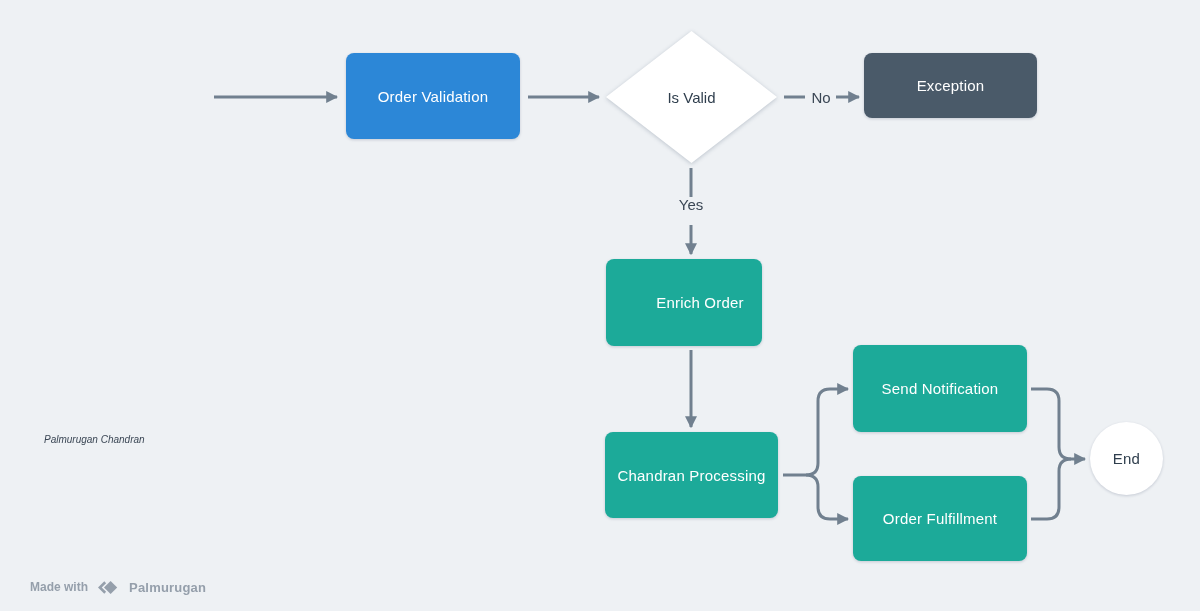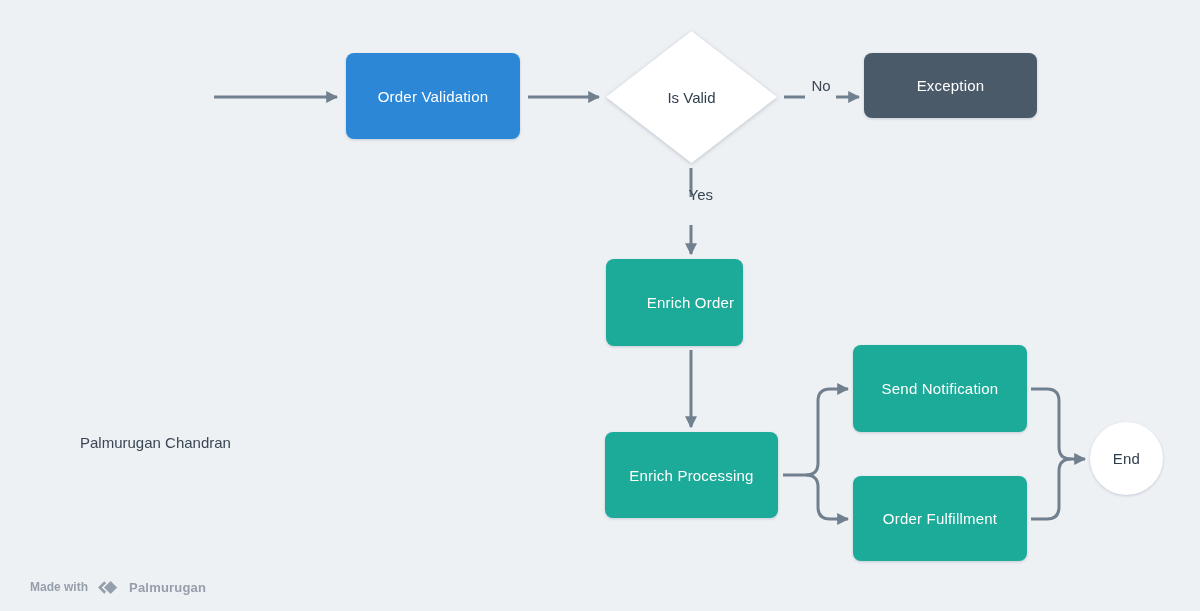--- a/index.html
+++ b/index.html
@@ -22,21 +22,21 @@
     box-sizing:border-box;
     letter-spacing:.2px;
   }
   .rect{border-radius:8px;}
   .pill{border-radius:43px;}
   .circle{border-radius:50%;}
 
   .n-place-order{left:33px;top:55px;width:172px;height:85px;}
   .n-order-validation{left:346px;top:53px;width:174px;height:86px;}
   .n-exception{left:864px;top:53px;width:173px;height:65px;}
-  .n-enrich-order{left:606px;top:259px;width:137px;height:87px;padding-left:32px;}
+  .n-enrich-order{left:606px;top:259px;width:156px;height:87px;padding-left:32px;}
   .n-payment-processing{left:605px;top:432px;width:173px;height:86px;}
   .n-send-notification{left:853px;top:345px;width:174px;height:87px;}
   .n-order-fulfillment{left:853px;top:476px;width:174px;height:85px;}
   .n-end{left:1090px;top:422px;width:73px;height:73px;}
 
   .diamond-wrap{
     position:absolute;left:606px;top:31px;width:171px;height:132px;
     filter:drop-shadow(0 1px 2px rgba(9,30,66,0.22));
   }
   .diamond{
@@ -44,26 +44,26 @@
     clip-path:polygon(50% 0%,100% 50%,50% 100%,0% 50%);
     display:flex;align-items:center;justify-content:center;
     font-size:15px;box-shadow:none;
   }
 
   .edge-label{
     position:absolute;
     font-size:15px;color:#3a4654;
     display:flex;align-items:center;justify-content:center;
   }
-  .el-no{left:806px;top:76px;width:30px;height:18px;text-align:right;}
-  .el-yes{left:669px;top:185px;width:44px;height:18px;justify-content:flex-end;}
+  .el-no{left:806px;top:88px;width:30px;height:18px;text-align:right;}
+  .el-yes{left:669px;top:195px;width:44px;height:18px;}
 
   .author{
     position:absolute;left:44px;top:434px;
-    font-size:15px;color:#3a4654;margin-left:36px;
+    font-size:10px;font-style:italic;color:#3a4654;
   }
 
   .footer{
     position:absolute;left:30px;top:577px;height:20px;
     display:flex;align-items:center;gap:10px;
     color:#959fab;
     cursor:pointer;
   }
   .footer .made-with{font-size:12px;font-weight:700;}
   .footer .brand{font-size:13px;font-weight:700;letter-spacing:.2px;}
@@ -109,21 +109,21 @@
 
   <div class="node rect n-exception" style="background: rgb(74, 90, 105); color: rgb(255, 255, 255);">
     <span>Exception</span>
   </div>
 
   <div class="node rect n-enrich-order" style="background: rgb(28, 170, 153); color: rgb(255, 255, 255);">
     <span>Enrich Order</span>
   </div>
 
   <div class="node rect n-payment-processing" style="background: rgb(28, 170, 153); color: rgb(255, 255, 255);">
-    <span>Enrich Processing</span>
+    <span>Chandran Processing</span>
   </div>
 
   <div class="node rect n-order-fulfillment" style="background: rgb(28, 170, 153); color: rgb(255, 255, 255);">
     <span>Order Fulfillment</span>
   </div>
 
   <div class="node rect n-send-notification" style="background: rgb(28, 170, 153); color: rgb(255, 255, 255);">
     <span>Send Notification</span>
   </div>
 

